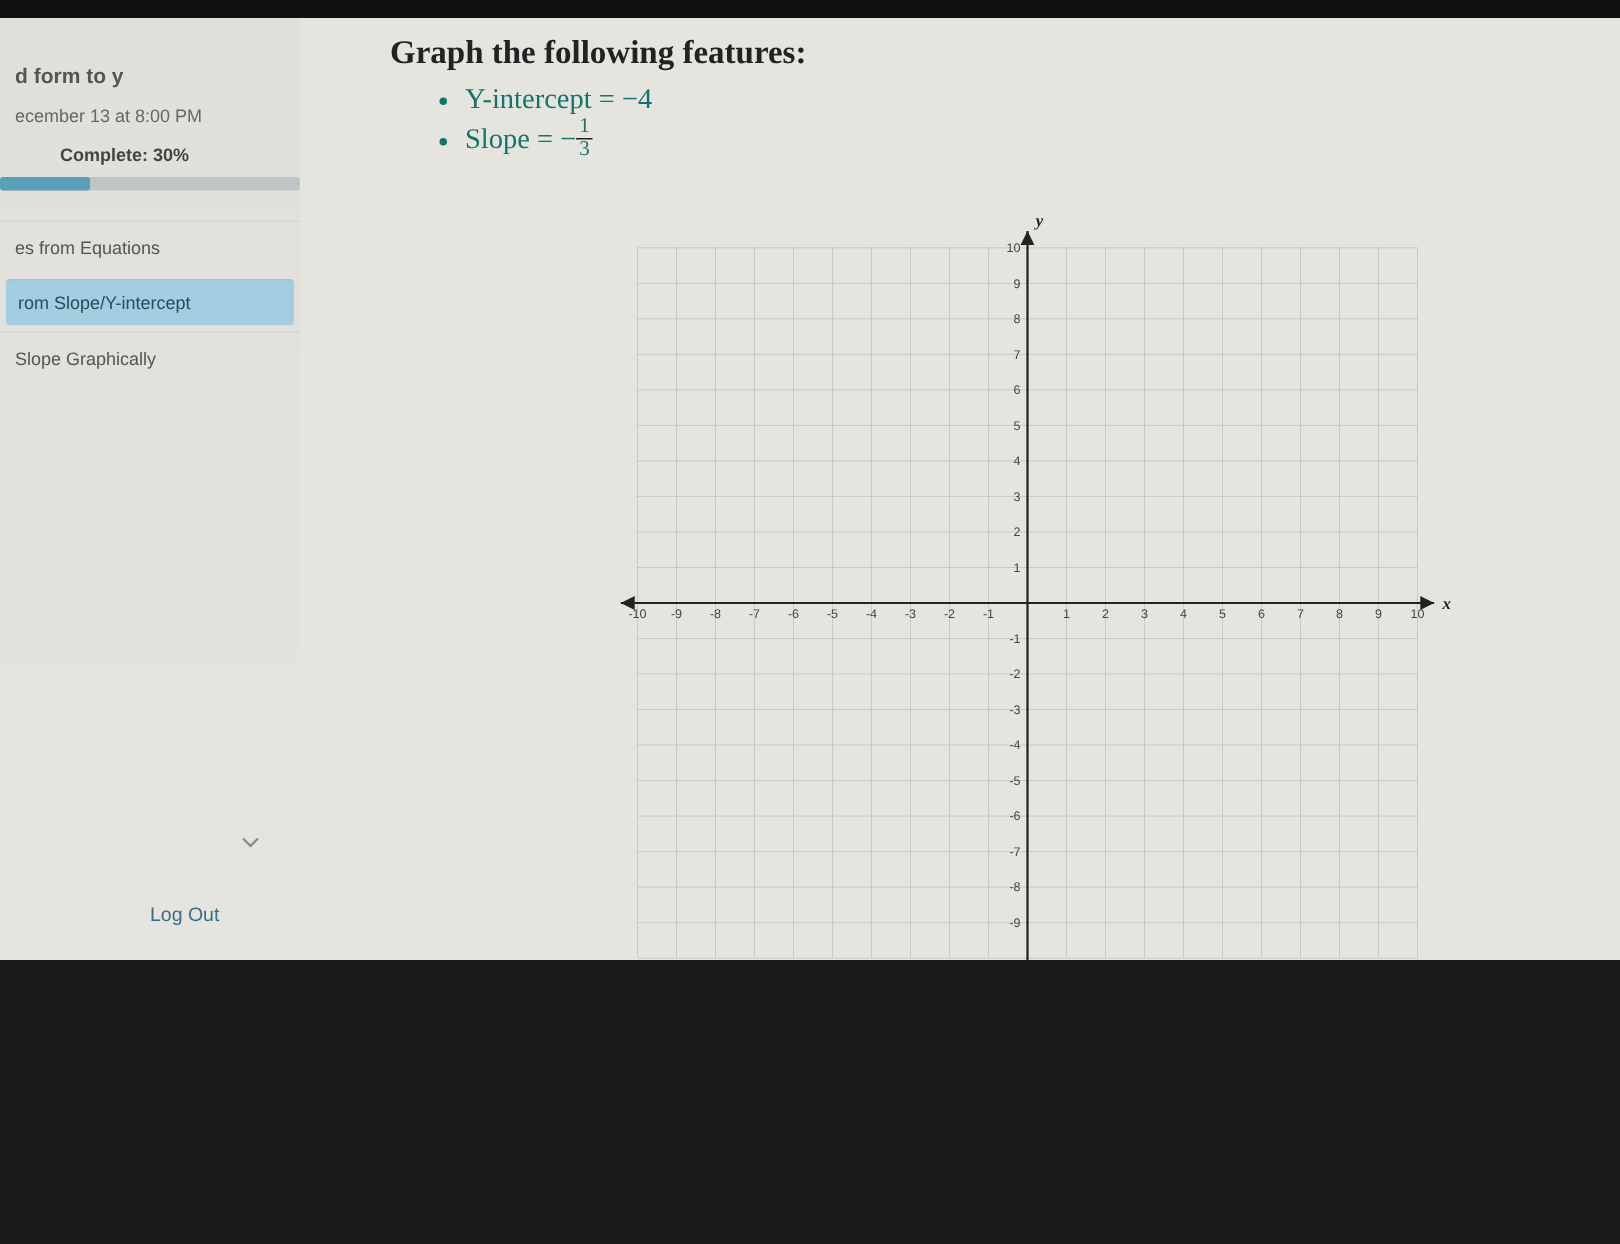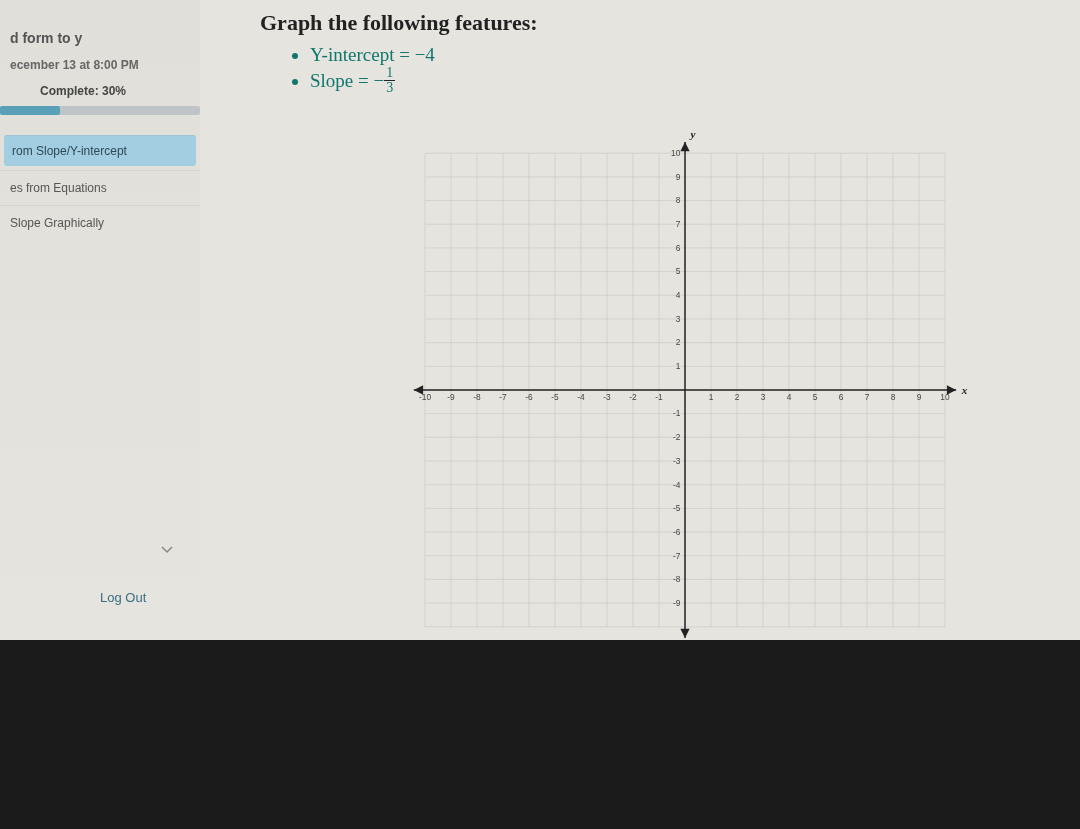--- a/index.html
+++ b/index.html
@@ -10,33 +10,33 @@
     background: #111;
     overflow: hidden;
     position: relative;
   }
   .content-area {
     background: #e5e4de;
     width: 100%;
     height: 640px;
     display: flex;
     position: relative;
+    margin-top: 12px;
   }
   .sidebar {
     width: 200px;
     padding: 10px 0;
     font-family: Arial, sans-serif;
     font-size: 13px;
     color: #444;
     background: linear-gradient(to bottom, #e0dfd9, #e5e4de);
   }
   .sidebar-text {
     padding: 6px 10px;
     color: #555;
-    font-weight: bold;
   }
   .sidebar .heading-frag {
     font-weight: bold;
     font-size: 14px;
     padding: 20px 10px 6px;
   }
   .sidebar .due {
     font-size: 12px;
     color: #666;
   }
@@ -144,25 +144,25 @@
     <div class="heading-frag sidebar-text">d form to y</div>
     <div class="sidebar-text due">ecember 13 at 8:00 PM</div>
     <div class="complete-row">
       <span>Complete:</span>
       <span>30%</span>
     </div>
     <div class="progress-bar">
       <div class="progress-fill"></div>
     </div>
 
+    <div class="lesson-item">
+      <span>es from Equations</span>
+    </div>
     <div class="lesson-item active">
       <span>rom Slope/Y-intercept</span>
-    </div>
-    <div class="lesson-item">
-      <span>es from Equations</span>
     </div>
     <div class="lesson-item">
       <span>Slope Graphically</span>
     </div>
 
     <div class="chevron">
       <svg width="14" height="14" viewBox="0 0 14 14">
           <path d="M2 4 L7 9 L12 4" stroke="#888" stroke-width="1.5" fill="none"></path>
         </svg>
     </div>

